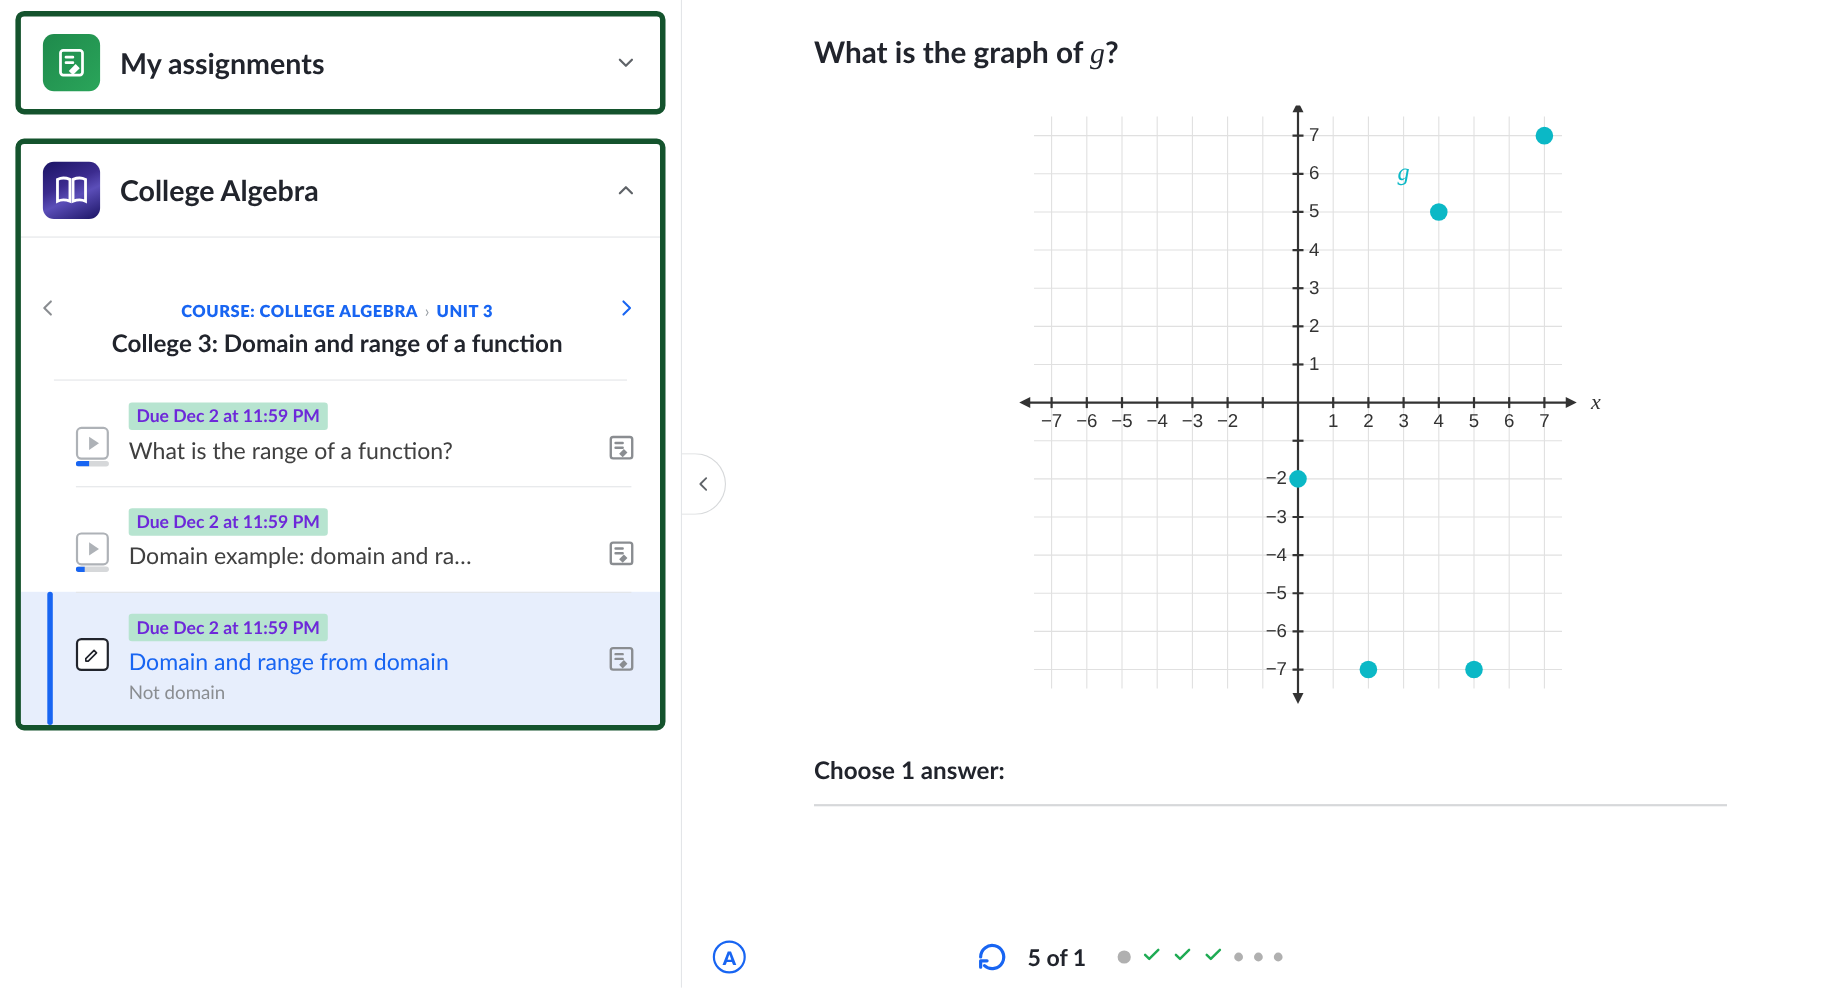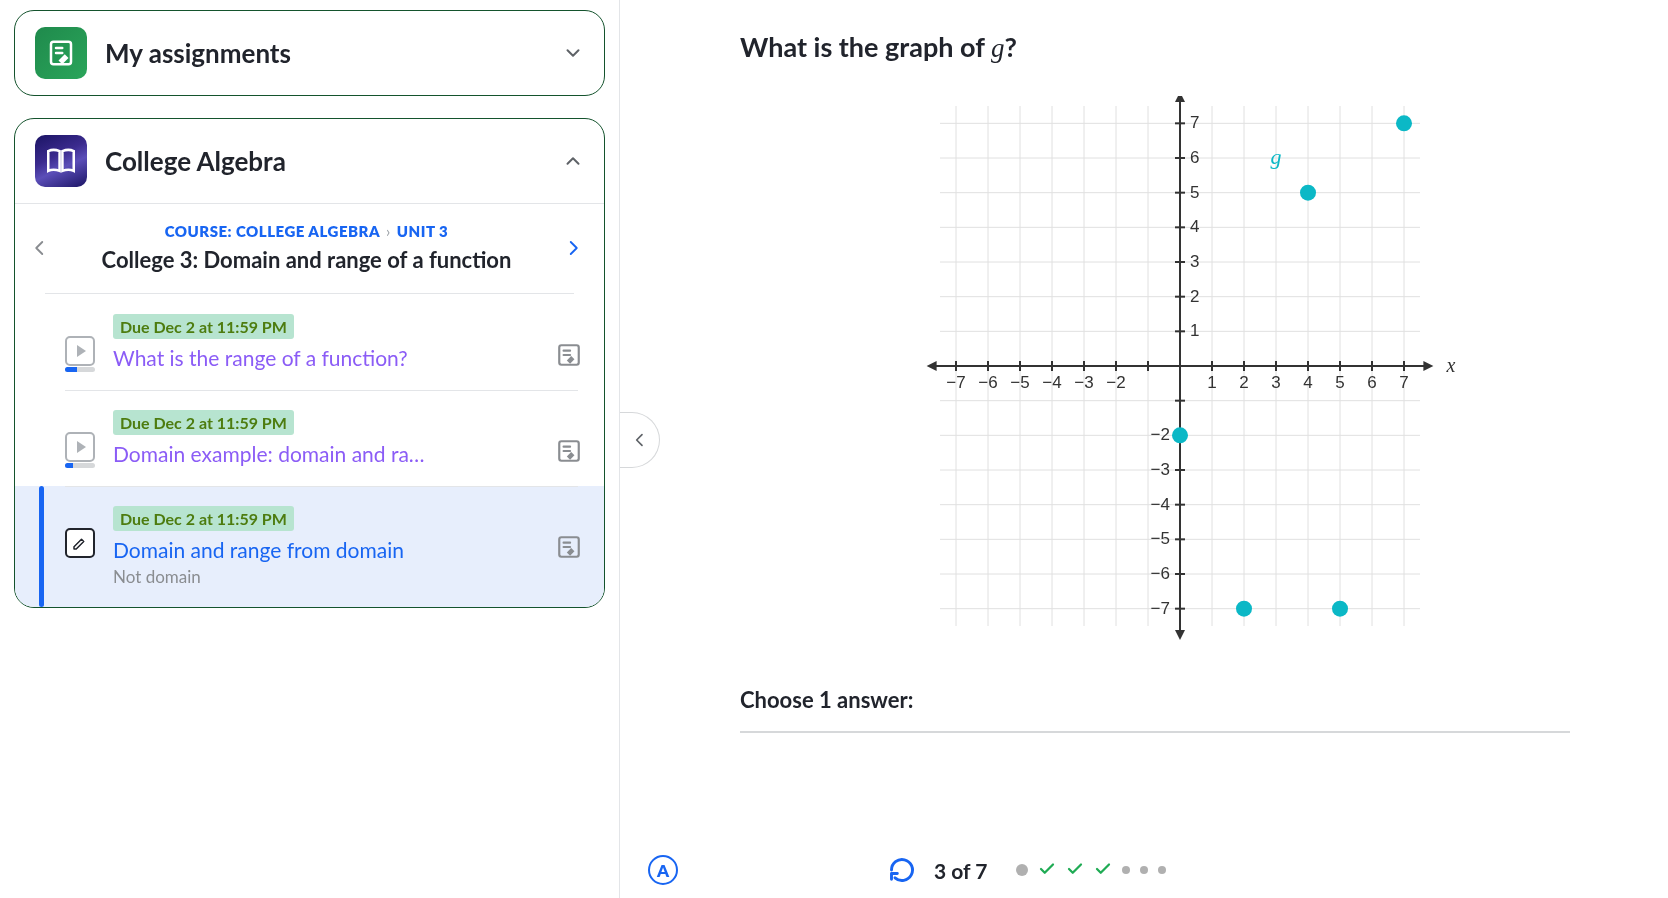--- a/index.html
+++ b/index.html
@@ -11,22 +11,22 @@
     width: 620px;
     min-width: 620px;
     border-right: 1px solid #e3e5e8;
     height: 100%;
     overflow-y:auto;
     padding: 10px 14px 0 14px;
     position:relative;
   }
 
   .card {
-    border: 1px solid #14532d;
-    border-radius: 20px;
+    border: 5px solid #14532d;
+    border-radius: 8px;
     background:#fff;
     margin-bottom: 22px;
     overflow:hidden;
   }
 
   
   .assign-header {
     display:flex; align-items:center; gap:18px;
     padding: 16px 20px;
     cursor:pointer;
@@ -59,21 +59,21 @@
   }
   .nav-arrow-btn {
     width:50px;
     display:flex; align-items:center; justify-content:center;
     color:#8a8d91;
     font-size:26px;
     cursor:pointer;
     user-select:none;
   }
   .nav-arrow-btn.right { color:#1865f2; margin-left:auto; margin-right:6px;}
-  .breadcrumb-center { flex:1; text-align:center; padding:0 6px; }
+  .breadcrumb-center { flex:1; text-align:center; padding:0 6px;margin-top:40px; }
   .crumbs {
     font-size:15px;
     font-weight:800;
     letter-spacing:0.5px;
     color:#1865f2;
     text-transform:uppercase;
     margin-bottom:6px;
   }
   .crumbs .crumb-sep { color:#9aa0a6; font-weight:400; padding:0 6px;}
   .lesson-title {
@@ -139,30 +139,30 @@
     overflow:hidden;
   }
   .lesson-type-icon .progress-bar .progress-fill{
     height:100%;
     background:#1865f2;
   }
   .lesson-body { flex:1; min-width:0;}
   .due-badge {
     display:inline-block;
     background:#b7e4d0;
-    color:#4d7c0f;
+    color:#6d28d9;
     font-size:16px;
     font-weight:700;
     padding:3px 7px;
     border-radius:3px;
     margin-bottom:6px;
   }
   .lesson-name {
     font-size:21px;
-    color:#8b5cf6;
+    color:#404040;
     white-space:nowrap;
     overflow:hidden;
     text-overflow:ellipsis;
   }
   .lesson-item.selected .lesson-name { color:#1865f2; }
   .lesson-sub {
     font-size:17px;
     color:#8a8d91;
     margin-top:4px;
   }
@@ -501,21 +501,21 @@
 
   <div class="bottom-bar">
     <div class="badge-a">A</div>
     <div class="progress-cluster">
       <div class="refresh-btn">
         <svg width="28" height="28" viewBox="0 0 24 24" fill="none">
           <path d="M3 12a9 9 0 1 1 3 6.7" stroke="#1865f2" stroke-width="2.5" stroke-linecap="round"></path>
           <path d="M3 20v-5h5" stroke="#1865f2" stroke-width="2.5" stroke-linecap="round" stroke-linejoin="round"></path>
         </svg>
       </div>
-      <div class="progress-text">3 of 7</div>
+      <div class="progress-text">5 of 1</div>
       <div class="dots" id="progress-dots">
           <span class="dot grey"></span>
           <span class="check"><svg width="18" height="18" viewBox="0 0 24 24">
               <path d="M4 12l5 5L20 6" stroke="#1fab54" stroke-width="3" fill="none" stroke-linecap="round" stroke-linejoin="round"></path>
             </svg></span>
           <span class="check"><svg width="18" height="18" viewBox="0 0 24 24">
               <path d="M4 12l5 5L20 6" stroke="#1fab54" stroke-width="3" fill="none" stroke-linecap="round" stroke-linejoin="round"></path>
             </svg></span>
           <span class="check"><svg width="18" height="18" viewBox="0 0 24 24">
               <path d="M4 12l5 5L20 6" stroke="#1fab54" stroke-width="3" fill="none" stroke-linecap="round" stroke-linejoin="round"></path>

